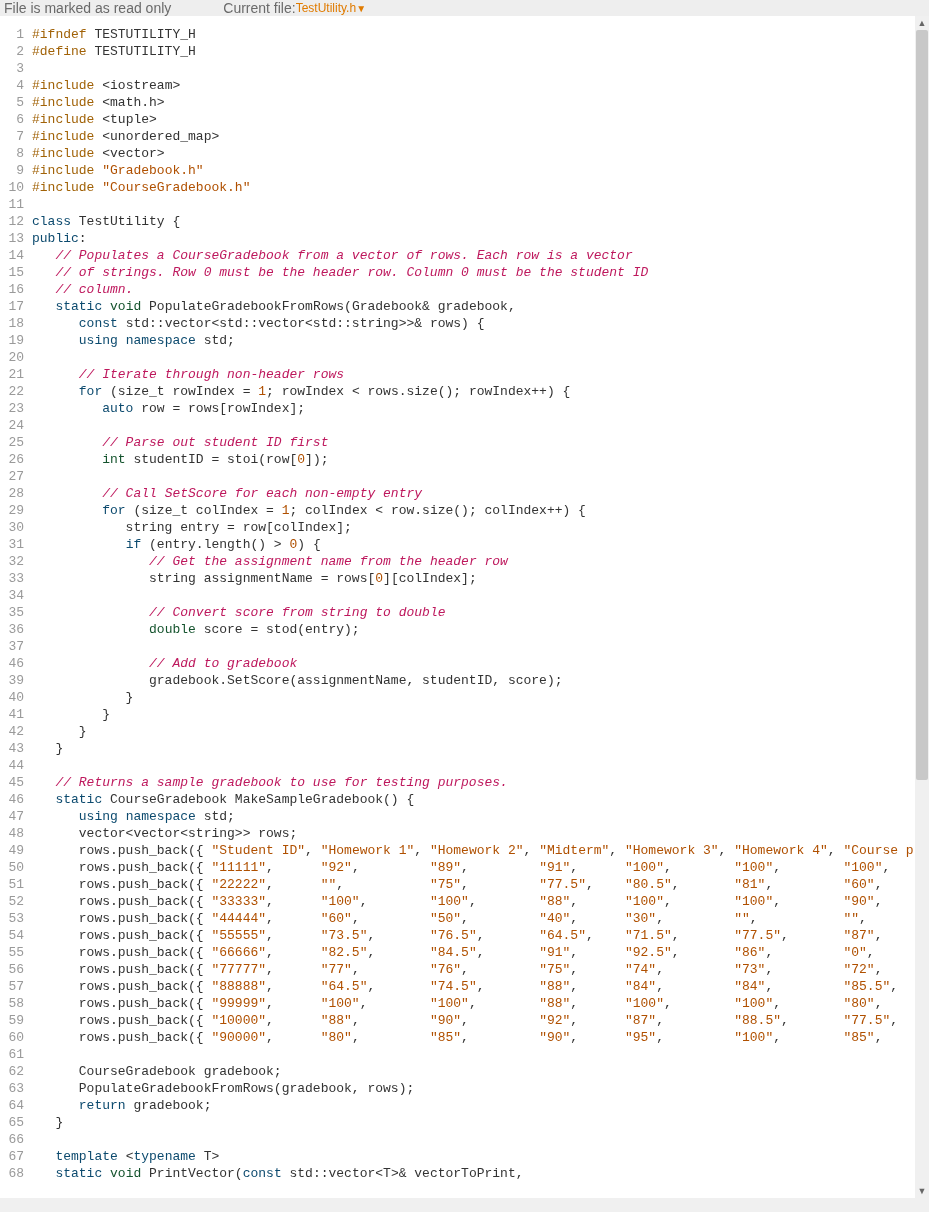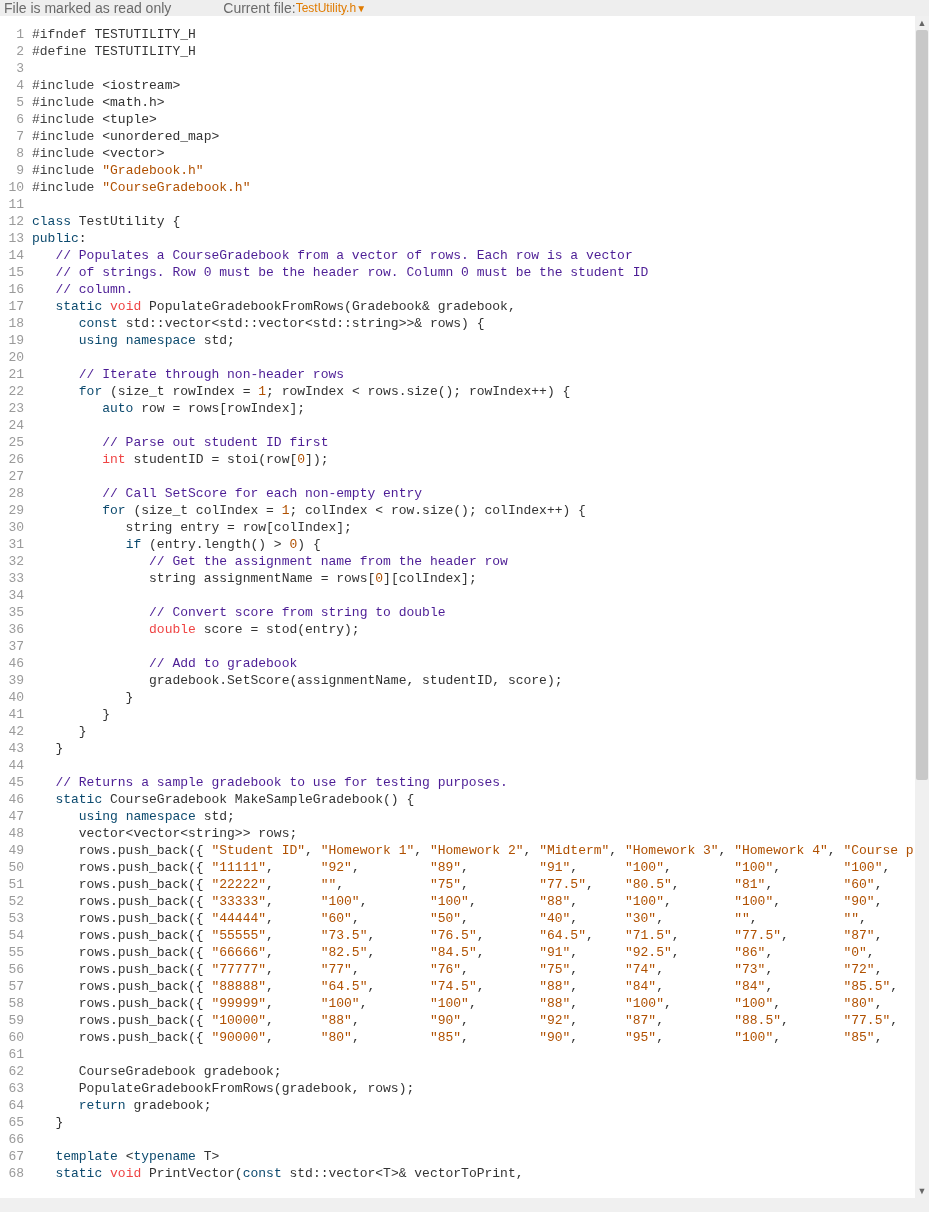--- a/index.html
+++ b/index.html
@@ -95,25 +95,25 @@
     position: absolute;
     left: 1px;
     right: 1px;
     top: 0;
     height: 65%;
     background: #c8c8c8;
     border-radius: 2px;
   }
   .gline { height: 17px; }
   .cline { height: 17px; }
-  .t-pre { color: #404040; }      
+  .t-pre { color: #a16207; }      
   .t-kw  { color: #0c4a6e; }      
-  .t-type{ color: #ef4444; }      
+  .t-type{ color: #14532d; }      
   .t-str { color: #b05000; }      
-  .t-com { color: #4c1d95; }
+  .t-com { color: #be185d; font-style: italic; }
   .t-num { color: #b05000; }
   .t-id  { color: #333; }      
 </style>
 </head>
 <body>
 
 <div class="header">
   <span class="ro">File is marked as read only</span>
   <span class="cf">
     <span>Current file:</span>

